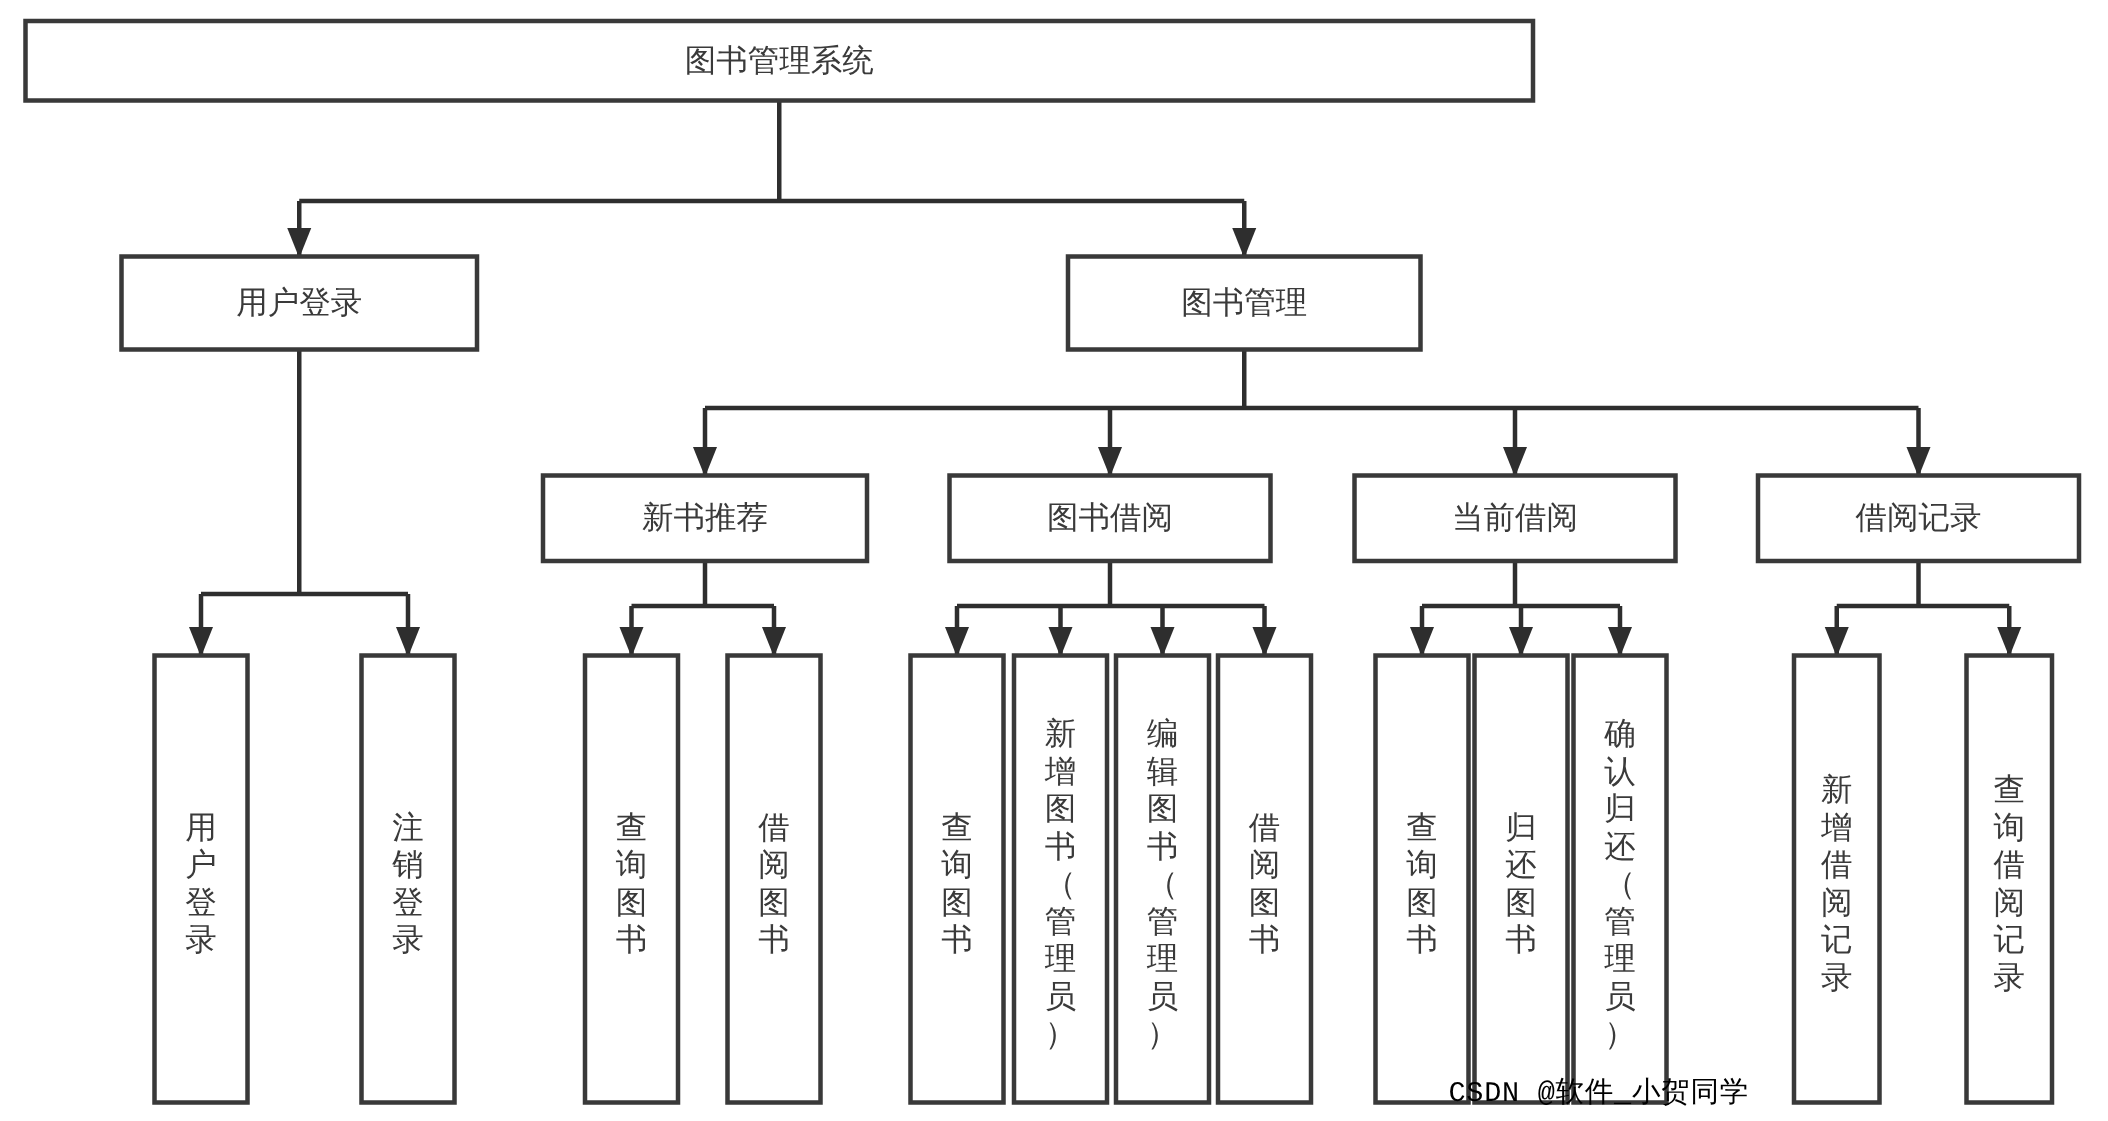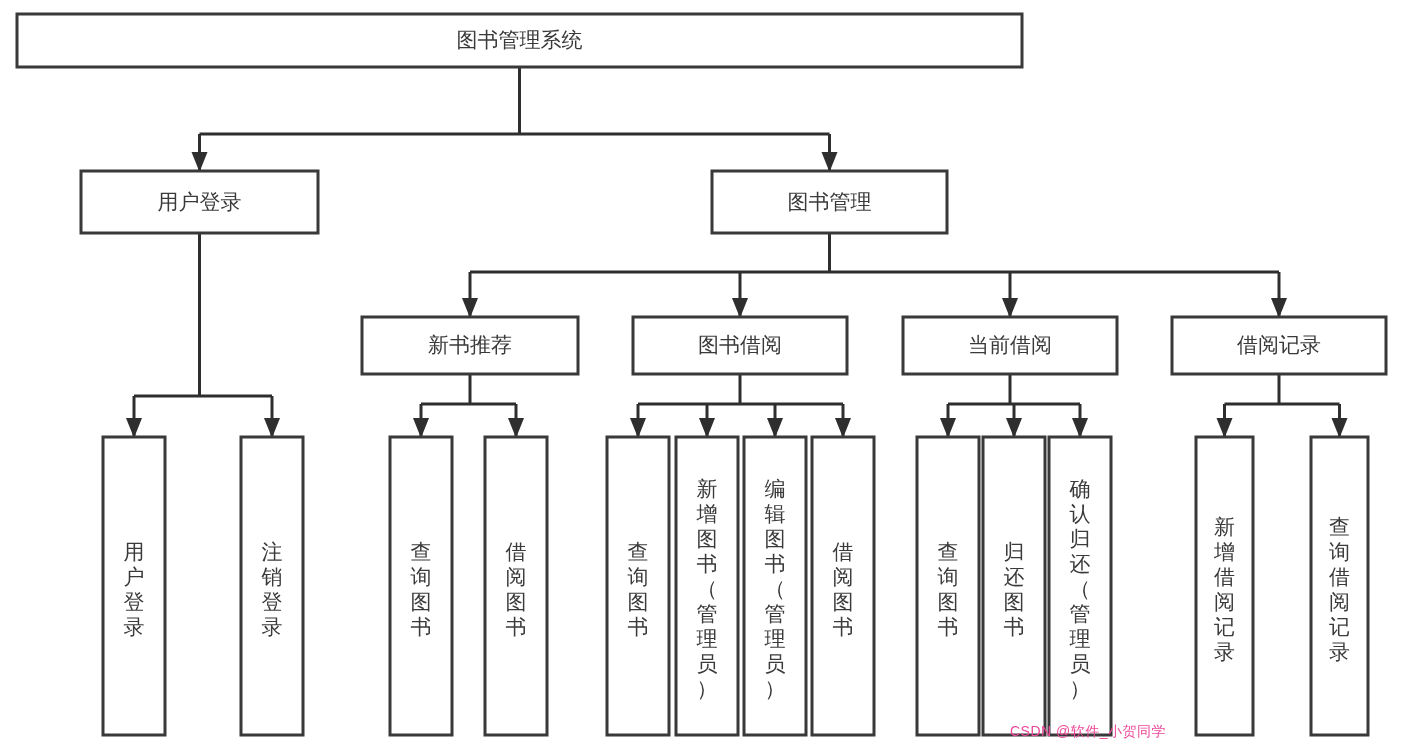--- a/index.html
+++ b/index.html
@@ -44,23 +44,23 @@
     fill: none;
   }
   .arrow-head {
     fill: #2e2e2e;
     stroke: none;
   }
   .watermark {
     position: absolute;
     right: 8px;
     bottom: 6px;
-    font-family: Liberation Sans, sans-serif;
-    font-size: 14px;
-    color: #ec4899;
+    font-family: Liberation Mono, monospace;
+    font-size: 19px;
+    color: #000000;
     white-space: nowrap;
     letter-spacing: 0.5px;
   }
 </style>
 </head>
 <body>
 
 <div id="diagram-root">
   <svg class="diagram-canvas" viewBox="0 0 1405 747">
     <g id="connector-layer">

